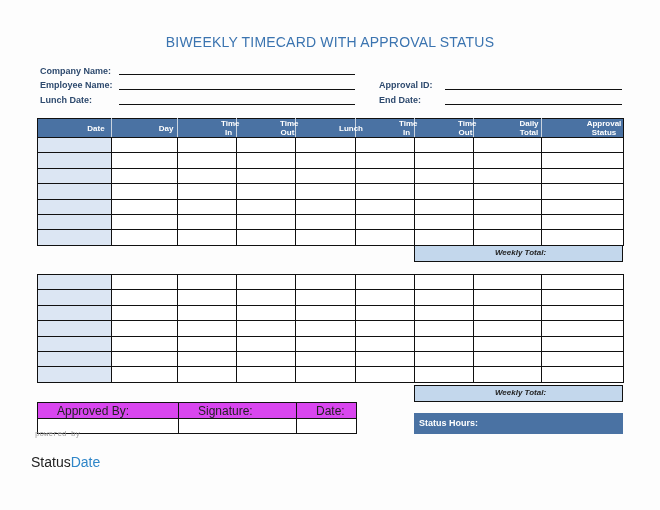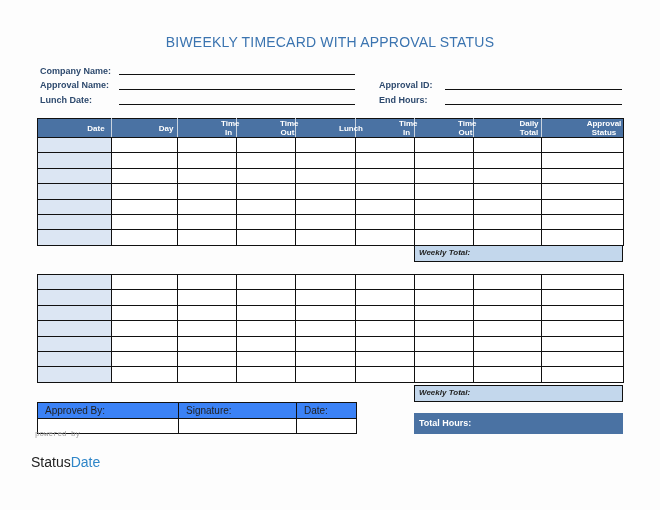--- a/index.html
+++ b/index.html
@@ -7,43 +7,43 @@
   .title { position:absolute; left:0; width:660px; top:34px; text-align:center; color:#3b74b0; font-size:14px; letter-spacing:0.2px; }
   .lbl { position:absolute; font-size:9px; font-weight:bold; color:#2e4a6e; }
   .line { position:absolute; height:0; border-top:1.3px solid #111; }
   table { border-collapse:collapse; position:absolute; table-layout:fixed; }
   td, th { border:1.3px solid #111; padding:0; font-size:8px; }
   th { background:#4a72a3; color:#fff; font-weight:bold; height:16px; border-color:#111; border-left-color:#c9d3df; border-right-color:#c9d3df;padding-left:43px; }
   th:first-child { border-left-color:#111; }
   th:last-child { border-right-color:#111; }
   td { height:14.4px; background:#fff; }
   td.date { background:#dce6f3; }
-  .wt { position:absolute; background:#c3d7ec; border:1.3px solid #111; font-size:8px; font-weight:bold; font-style:italic; color:#222; box-sizing:border-box; padding-left:4px; line-height:14px; }
-  .approve td.h { background:#3b82f6; font-size:10px; color:#222; padding-left:7px; height:15px; }
+  .wt { position:absolute; background:#c3d7ec; border:1.3px solid #111; font-size:8px; font-weight:bold; font-style:italic; color:#222; box-sizing:border-box; padding-left:4px; line-height:14px;text-align:center; }
+  .approve td.h { background:#d946ef; font-size:12px; color:#222; padding-left:19px; height:15px; }
   .approve td { height:14px; }
   .total { position:absolute; background:#4a72a3; color:#fff; font-size:9px; font-weight:bold; box-sizing:border-box; padding-left:5px; line-height:20px; }
   .pow { position:absolute; left:35px; top:430px; font-size:7.5px; color:#999;font-family:Liberation Mono, monospace; }
   .brand { position:absolute; left:31px; top:454px; font-size:14px; color:#222; }
   .brand .b { color:#2f86c8; }
 </style>
 </head>
 <body>
 
 <div class="title">BIWEEKLY TIMECARD WITH APPROVAL STATUS</div>
 
 <div class="lbl" style="left:40px;top:66px;">Company Name:</div>
 <div class="line" style="left:119px;top:74px;width:236px;"></div>
-<div class="lbl" style="left:40px;top:80px;">Approval Name:</div>
+<div class="lbl" style="left:40px;top:80px;">Employee Name:</div>
 <div class="line" style="left:119px;top:89px;width:236px;"></div>
 <div class="lbl" style="left:40px;top:95px;">Lunch Date:</div>
 <div class="line" style="left:119px;top:104px;width:236px;"></div>
 
 <div class="lbl" style="left:379px;top:80px;">Approval ID:</div>
 <div class="line" style="left:445px;top:89px;width:177px;"></div>
-<div class="lbl" style="left:379px;top:95px;">End Hours:</div>
+<div class="lbl" style="left:379px;top:95px;">End Date:</div>
 <div class="line" style="left:445px;top:104px;width:177px;"></div>
 
 <table id="week1" style="left:37px;top:118px;width:586px;">
   <colgroup>
     <col style="width:74px">
       <col style="width:66px">
       <col style="width:59px">
       <col style="width:59px">
       <col style="width:60px">
       <col style="width:59px">
@@ -253,16 +253,16 @@
     <td class="h">Date:</td>
   </tr>
   <tr>
     <td></td>
     <td></td>
     <td></td>
   </tr>
 </tbody>
   </table>
 
-<div class="total" style="left:414px;top:413px;width:209px;height:21px;">Total Hours:</div>
+<div class="total" style="left:414px;top:413px;width:209px;height:21px;">Status Hours:</div>
 
 <div class="pow">powered by</div>
 <div class="brand"><span>Status</span><span class="b">Date</span></div>
 
 </body></html>

